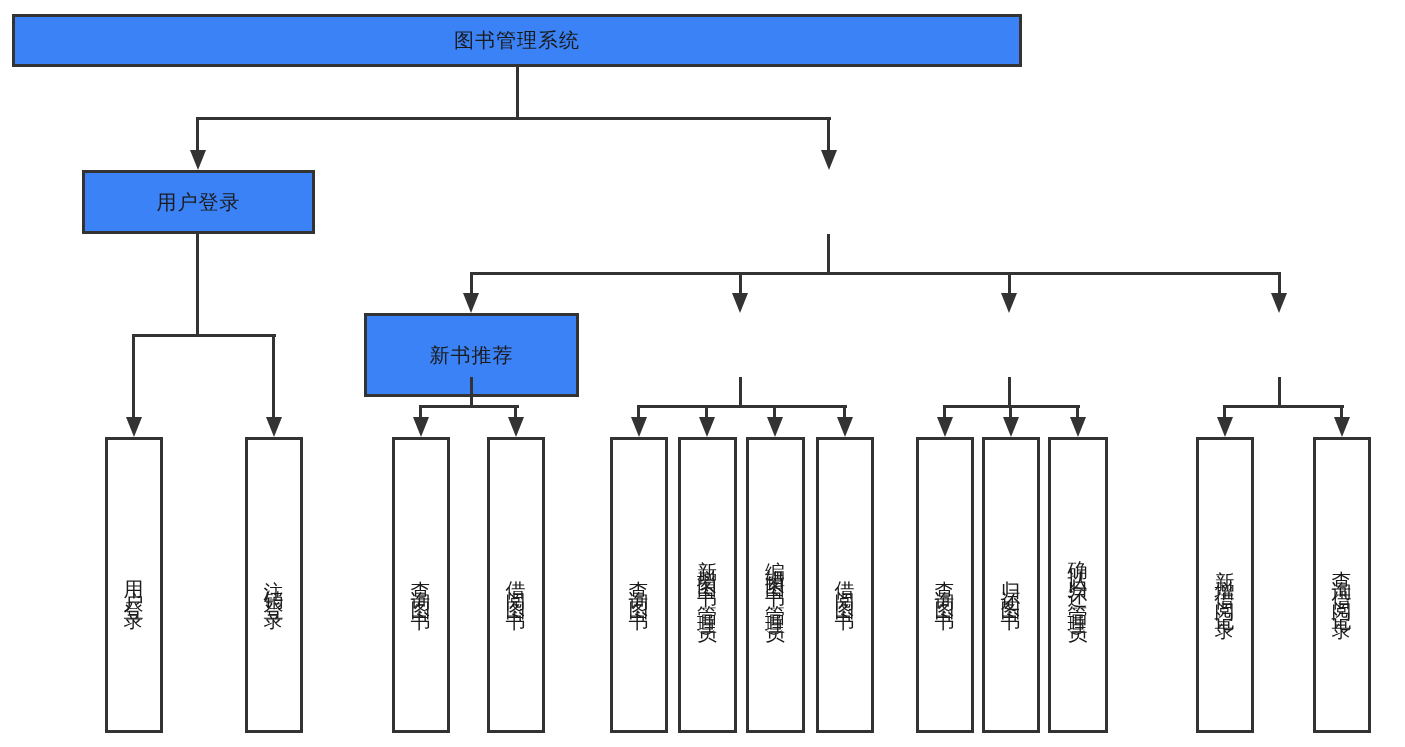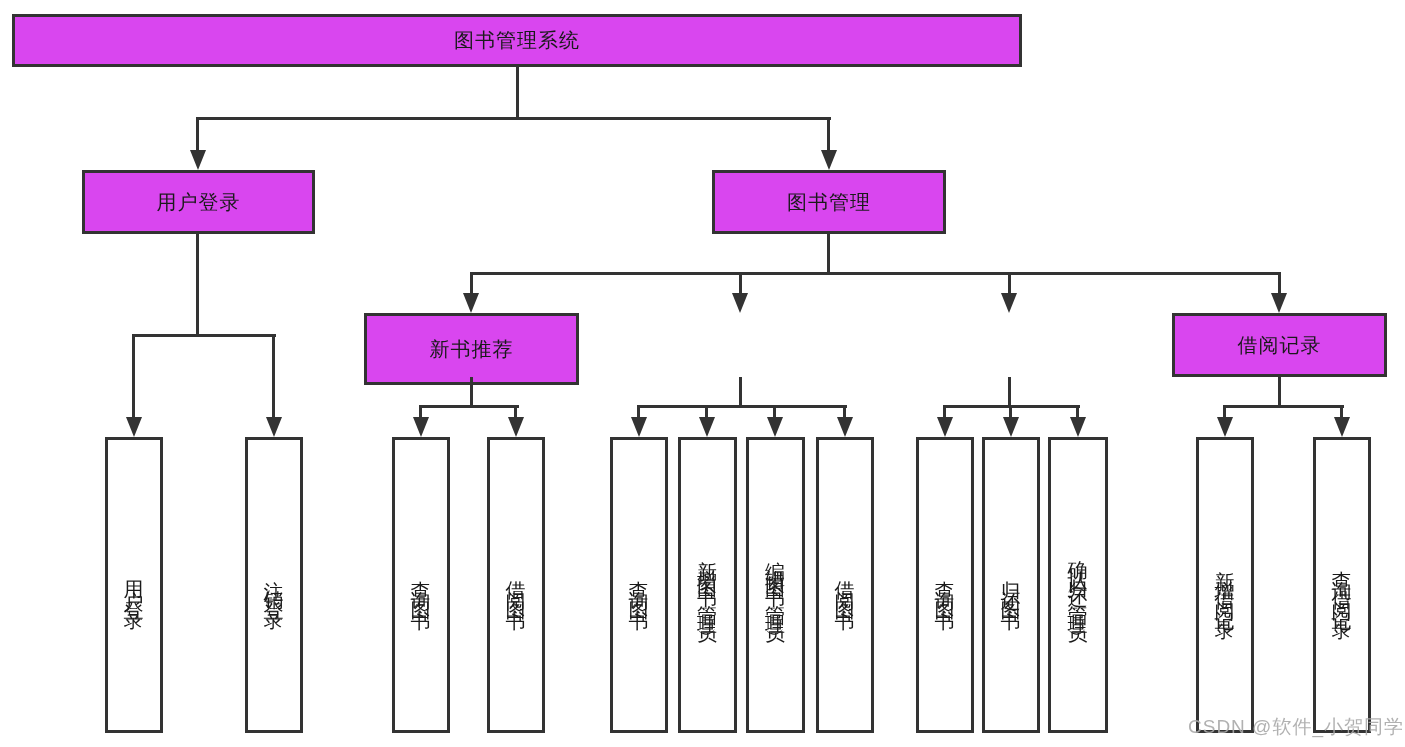--- a/index.html
+++ b/index.html
@@ -7,21 +7,21 @@
     position:relative;
     width:1405px;height:747px;
     background:#ffffff;
     font-family:"Liberation Sans", sans-serif;
     overflow:hidden;
   }
   .node{
     position:absolute;
     box-sizing:border-box;
     border:3px solid #333333;
-    background:#d946ef;
+    background:#3b82f6;
     display:flex;align-items:center;justify-content:center;
     font-size:20px;color:#1a1a1a;
     letter-spacing:1px;
   }
   .leaf{
     position:absolute;
     box-sizing:border-box;
     border:3px solid #333333;
     background:#ffffff;
     display:flex;align-items:center;justify-content:center;
@@ -57,42 +57,40 @@
   <div class="node" style="left:12px;top:14px;width:1010px;height:53px;">图书管理系统</div>
 
   <div class="vline" style="left:516px;top:67px;height:52px;"></div>
   <div class="hline" style="left:196px;top:117px;width:635px;"></div>
   <div class="vline" style="left:196px;top:117px;height:33px;"></div>
   <div class="arrow" style="left:190px;top:150px;"></div>
   <div class="vline" style="left:827px;top:117px;height:33px;"></div>
   <div class="arrow" style="left:821px;top:150px;"></div>
 
   <div class="node" style="left:82px;top:170px;width:233px;height:64px;">用户登录</div>
-  <div class="node" style="left:712px;top:170px;width:234px;height:64px;">图书管理</div>
 
   <div class="vline" style="left:196px;top:234px;height:103px;"></div>
   <div class="hline" style="left:132px;top:334px;width:144px;"></div>
   <div class="vline" style="left:132px;top:334px;height:83px;"></div>
   <div class="arrow" style="left:126px;top:417px;"></div>
   <div class="vline" style="left:272px;top:334px;height:83px;"></div>
   <div class="arrow" style="left:266px;top:417px;"></div>
 
   <div class="vline" style="left:827px;top:234px;height:41px;"></div>
   <div class="hline" style="left:470px;top:272px;width:811px;"></div>
   <div class="vline" style="left:470px;top:272px;height:21px;"></div>
   <div class="arrow" style="left:463px;top:293px;"></div>
   <div class="vline" style="left:739px;top:272px;height:21px;"></div>
   <div class="arrow" style="left:732px;top:293px;"></div>
   <div class="vline" style="left:1008px;top:272px;height:21px;"></div>
   <div class="arrow" style="left:1001px;top:293px;"></div>
   <div class="vline" style="left:1278px;top:272px;height:21px;"></div>
   <div class="arrow" style="left:1271px;top:293px;"></div>
 
-  <div class="node" style="left:364px;top:313px;width:215px;height:72px;">新书推荐</div>
-  <div class="node" style="left:1172px;top:313px;width:215px;height:64px;">借阅记录</div>
+  <div class="node" style="left:364px;top:313px;width:215px;height:84px;">新书推荐</div>
 
   <div class="vline" style="left:470px;top:377px;height:31px;"></div>
   <div class="hline" style="left:419px;top:405px;width:100px;"></div>
   <div class="vline" style="left:419px;top:405px;height:12px;"></div>
   <div class="arrow" style="left:413px;top:417px;"></div>
   <div class="vline" style="left:514px;top:405px;height:12px;"></div>
   <div class="arrow" style="left:508px;top:417px;"></div>
 
   <div class="vline" style="left:739px;top:377px;height:31px;"></div>
   <div class="hline" style="left:637px;top:405px;width:210px;"></div>
@@ -132,15 +130,14 @@
   <div class="leaf" style="left:746px;top:437px;width:59px;height:296px;letter-spacing:9px;">编辑图书（管理员）</div>
   <div class="leaf" style="left:816px;top:437px;width:58px;height:296px;">借阅图书</div>
 
   <div class="leaf" style="left:916px;top:437px;width:58px;height:296px;">查询图书</div>
   <div class="leaf" style="left:982px;top:437px;width:58px;height:296px;">归还图书</div>
   <div class="leaf" style="left:1048px;top:437px;width:60px;height:296px;letter-spacing:9px;">确认归还（管理员）</div>
 
   <div class="leaf" style="left:1196px;top:437px;width:58px;height:296px;">新增借阅记录</div>
   <div class="leaf" style="left:1313px;top:437px;width:58px;height:296px;">查询借阅记录</div>
 
-  <div class="watermark">CSDN @软件_小贺同学</div>
 
 </div>
 
 </body></html>

